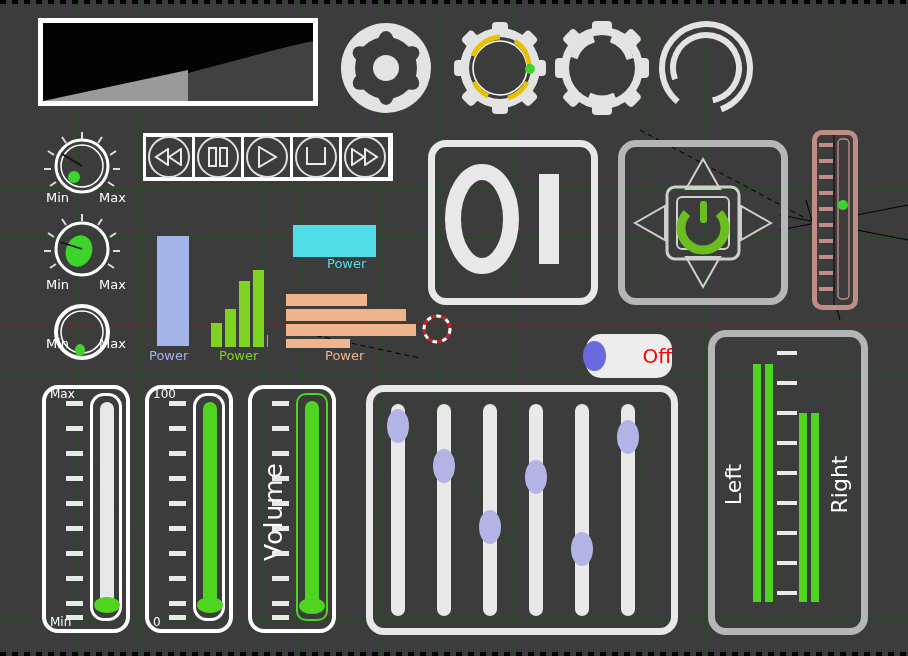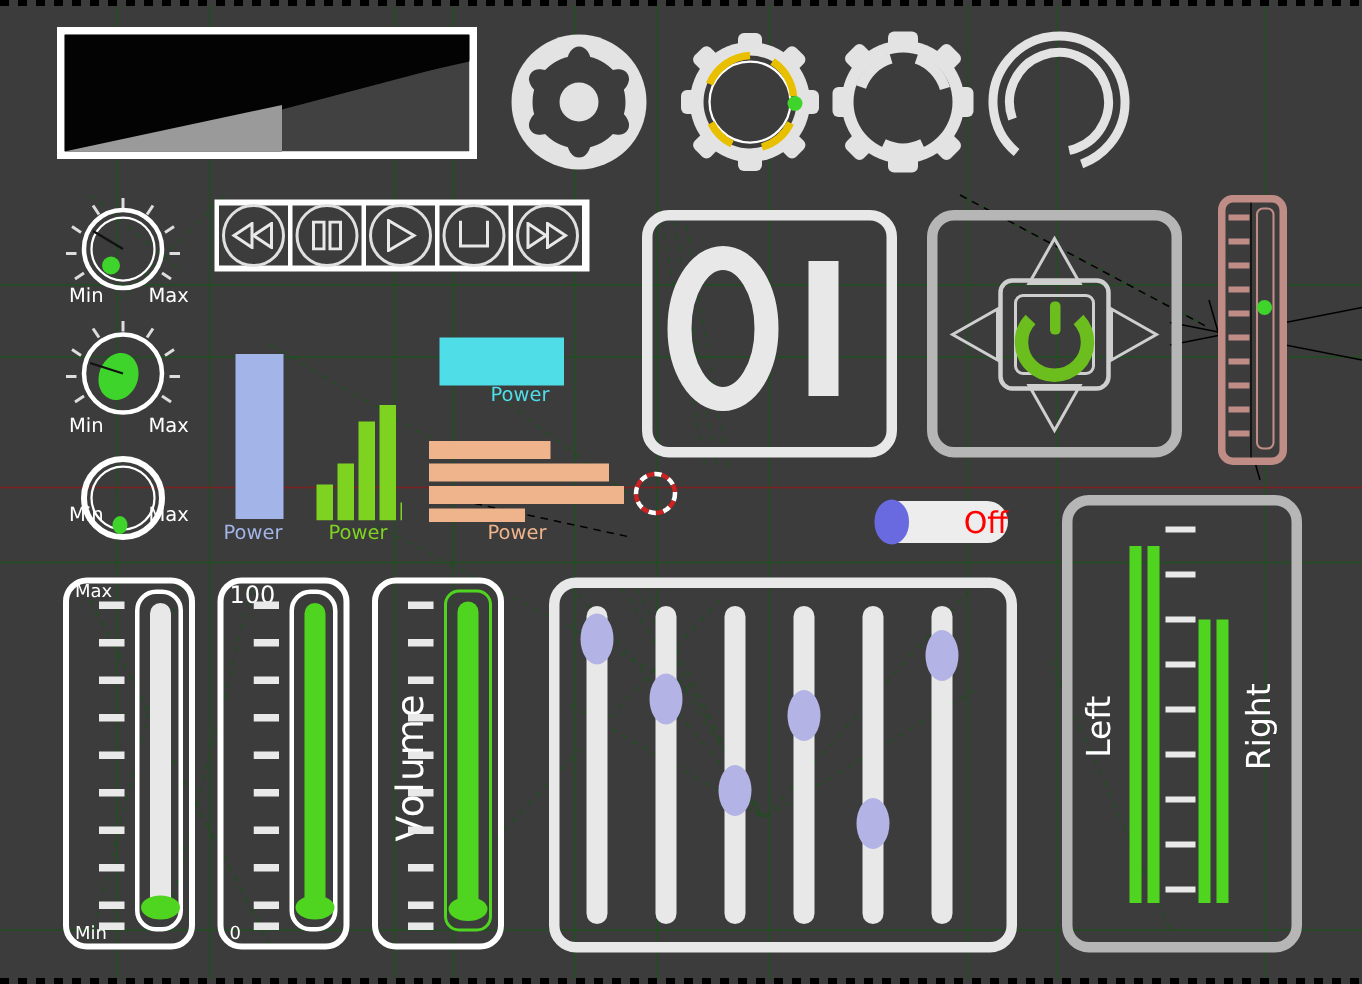--- a/index.html
+++ b/index.html
@@ -341,21 +341,21 @@
         <rect x="2" y="120" width="14" height="4"></rect>
         <rect x="2" y="136" width="14" height="4"></rect>
         <rect x="2" y="152" width="14" height="4"></rect>
       </g>
       <rect x="21" y="4" width="11" height="160" rx="4" fill="none" stroke="#c08d86" stroke-width="1.4"></rect>
       <line x1="17" y1="0" x2="17" y2="170" stroke="#111" stroke-width="1.2"></line>
       <circle cx="26" cy="70" r="5" fill="#3fd42b"></circle>
     </svg>
   </div>
 
-  <div class="toggle" style="left:586px;top:334px;width:86px;height:28px;gap:29px;">
+  <div class="toggle" style="left:586px;top:334px;width:86px;height:44px;gap:29px;">
     <div class="tknob"></div>
     <div class="toff">Off</div>
   </div>
 
   <div class="vsl" style="left:42px;top:385px;width:88px;height:248px;">
     <div class="lbl" style="left:4px;top:-2px;font-size:12px;">Max</div>
     <div class="lbl" style="left:4px;bottom:0px;font-size:12px;">Min</div>
     <svg class="abs" style="left:20px;top:4px;" width="26" height="232">
       <g fill="#e9e9e9">
         <rect x="0" y="8" width="17" height="5"></rect>
@@ -370,21 +370,21 @@
           <rect x="0" y="222" width="17" height="5"></rect>
       </g>
     </svg>
     <div class="vtrack" style="left:44px;top:4px;width:32px;height:228px;border:3px solid #fff;border-radius:14px;box-sizing:border-box;">
       <div class="fill" style="left:7px;top:6px;width:14px;height:208px;background:#e8e8e8;"></div>
       <div class="knobcap" style="left:1px;bottom:5px;width:26px;height:16px;background:#4fd420;"></div>
     </div>
   </div>
 
   <div class="vsl" style="left:145px;top:385px;width:88px;height:248px;">
-    <div class="lbl" style="left:4px;top:-2px;font-size:16px;">100</div>
+    <div class="lbl" style="left:4px;top:-2px;font-size:12px;">100</div>
     <div class="lbl" style="left:4px;bottom:0px;font-size:12px;">0</div>
     <svg class="abs" style="left:20px;top:4px;" width="26" height="232">
       <g fill="#e9e9e9">
         <rect x="0" y="8" width="17" height="5"></rect>
           <rect x="0" y="33" width="17" height="5"></rect>
         <rect x="0" y="58" width="17" height="5"></rect>
           <rect x="0" y="83" width="17" height="5"></rect>
         <rect x="0" y="108" width="17" height="5"></rect>
           <rect x="0" y="133" width="17" height="5"></rect>
         <rect x="0" y="158" width="17" height="5"></rect>

